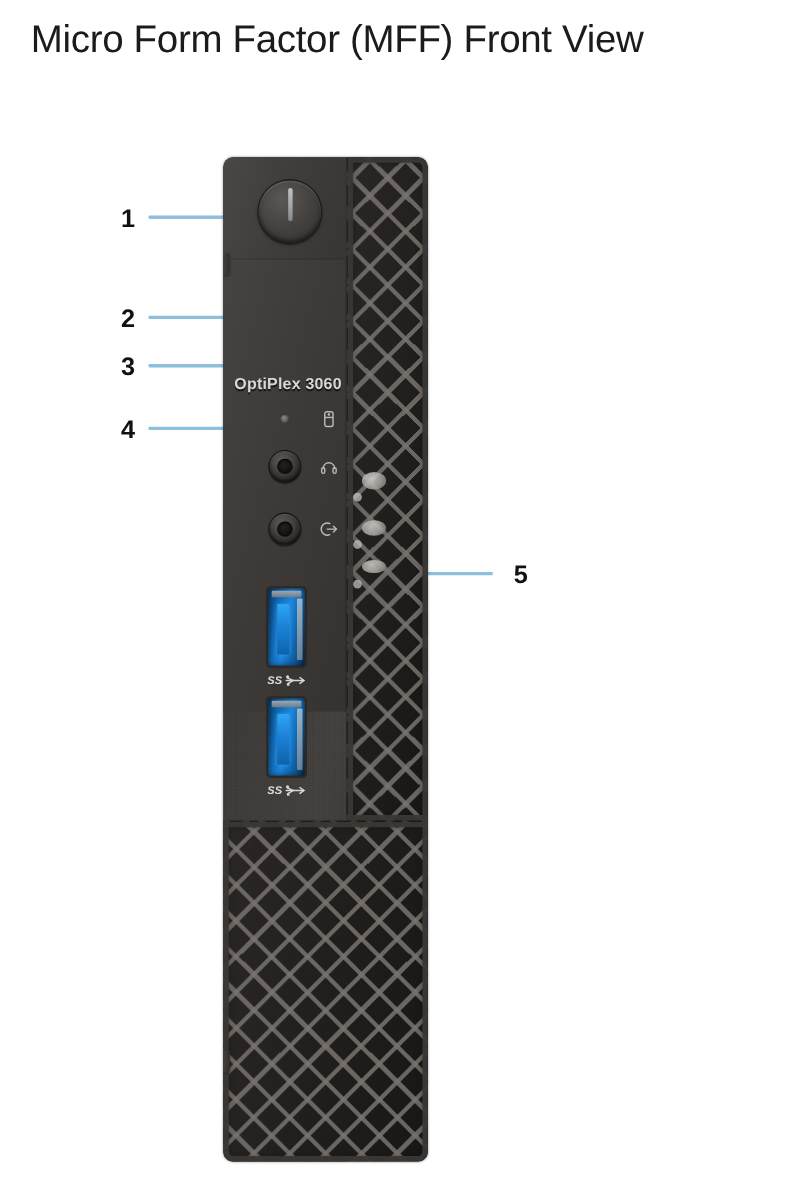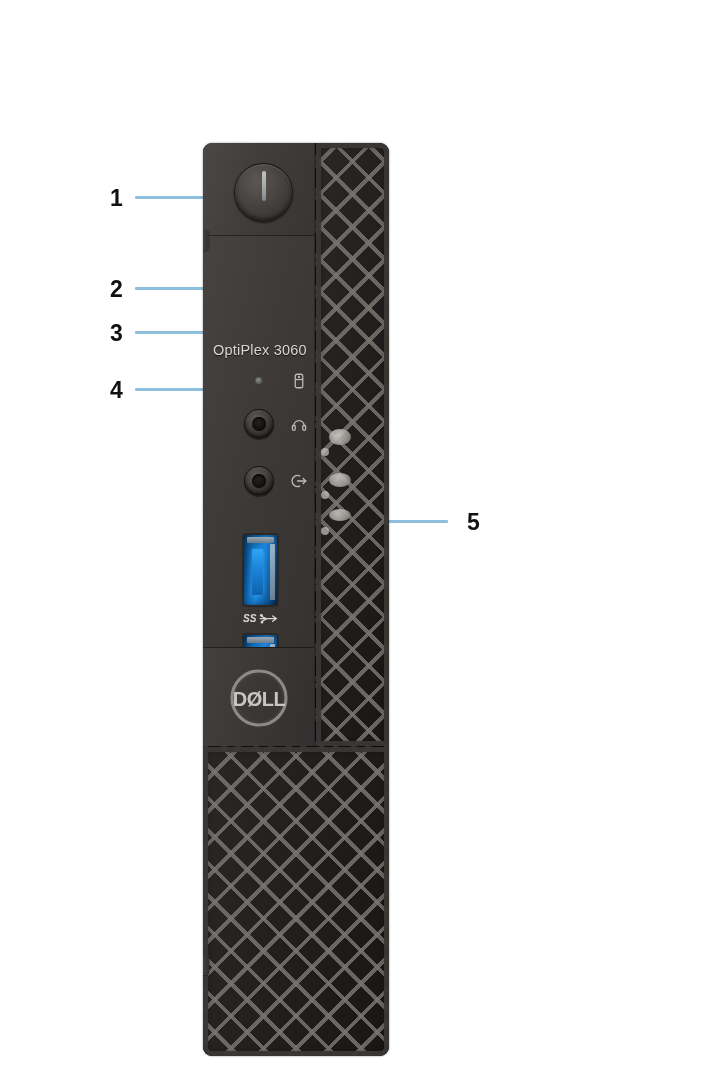--- a/index.html
+++ b/index.html
@@ -152,21 +152,21 @@
   .foot-nub.top { top: 87px; }
   .foot-nub.bottom { top: 812px; }
 
   
   .model-name {
     position: absolute;
     left: 10px;
     top: 106px;
     width: 100px;
     font-size: 14.5px;
-    font-weight: normal;
+    font-weight: bold;
     letter-spacing: 0.2px;
     color: #d8d8d6;
     text-shadow: 0 1px 1px rgba(0,0,0,0.7);
     font-family: "Liberation Sans", sans-serif;
     white-space: nowrap;
   }
 
   
   .hdd-led {
     position: absolute;
@@ -371,20 +371,21 @@
     width: 3px;
     background: #8cc0dd;
     border-radius: 1px;
   }
 </style>
 </head>
 <body>
 
 <div id="page">
 
+  <div id="page-title">Micro Form Factor (MFF) Front View</div>
 
   <div id="figure">
 
     <div class="callout-num" style="left:110px; top:187px;">1</div>
     <div class="leader" style="left:135px; top:196px; width:126px;"></div>
 
     <div class="callout-num" style="left:110px; top:278px;">2</div>
     <div class="leader" style="left:135px; top:287px; width:122px;"></div>
 
     <div class="callout-num" style="left:110px; top:322px;">3</div>
@@ -482,28 +483,19 @@
               <polyline points="50,7.5 56,12 50,16.5"></polyline>
               <circle cx="31" cy="6.5" r="2.4" fill="#e6e6e4" stroke="none"></circle>
               <line x1="31" y1="8" x2="39" y2="12"></line>
               <rect x="30" y="16" width="4" height="4" fill="#e6e6e4" stroke="none"></rect>
               <line x1="32" y1="16.5" x2="40" y2="12"></line>
             </g>
           </svg>
         </div>
       </div>
 
-      <div class="logo-plate">
-        <div class="dell-badge">
-          <svg viewBox="0 0 64 64">
-            <circle cx="32" cy="32" r="27" fill="none" stroke="#9b9894" stroke-width="3.2" opacity="0.85"></circle>
-            <circle cx="32" cy="32" r="24" fill="none" stroke="#4a4744" stroke-width="1.2" opacity="0.6"></circle>
-            <text x="32" y="40" text-anchor="middle" font-family="Liberation Sans, sans-serif" font-size="20" font-weight="bold" fill="#c9c6c2" letter-spacing="-0.5">D<tspan fill="#c9c6c2">Ø</tspan>LL</text>
-          </svg>
-        </div>
-      </div>
 
       <div class="foot-nub top"></div>
       <div class="foot-nub bottom"></div>
 
     </div>
   </div>
 </div>
 
 </body></html>

